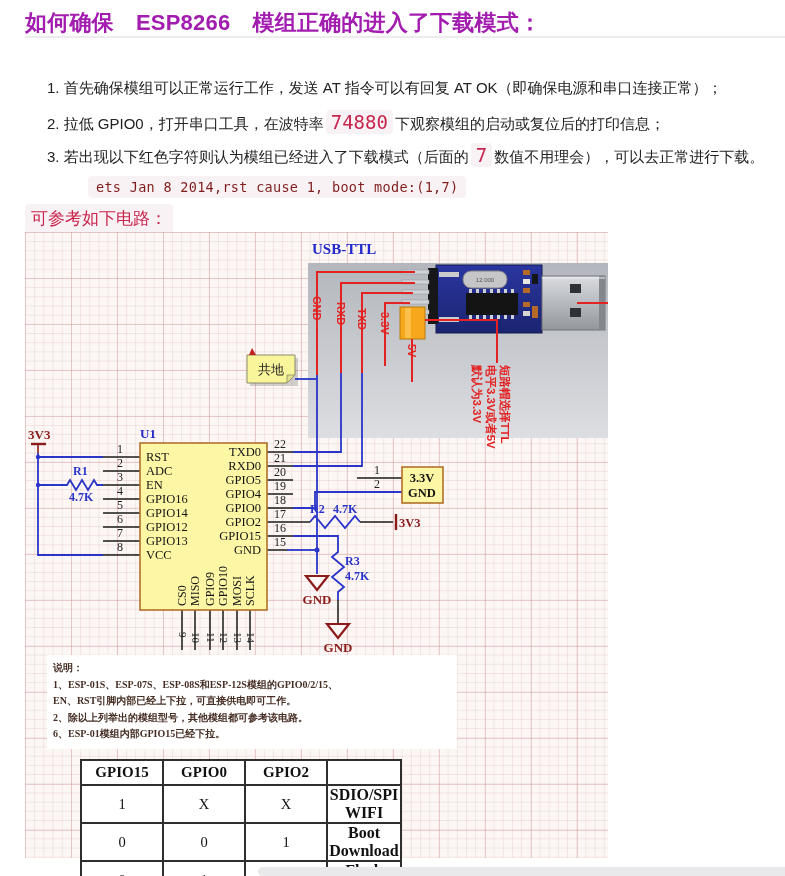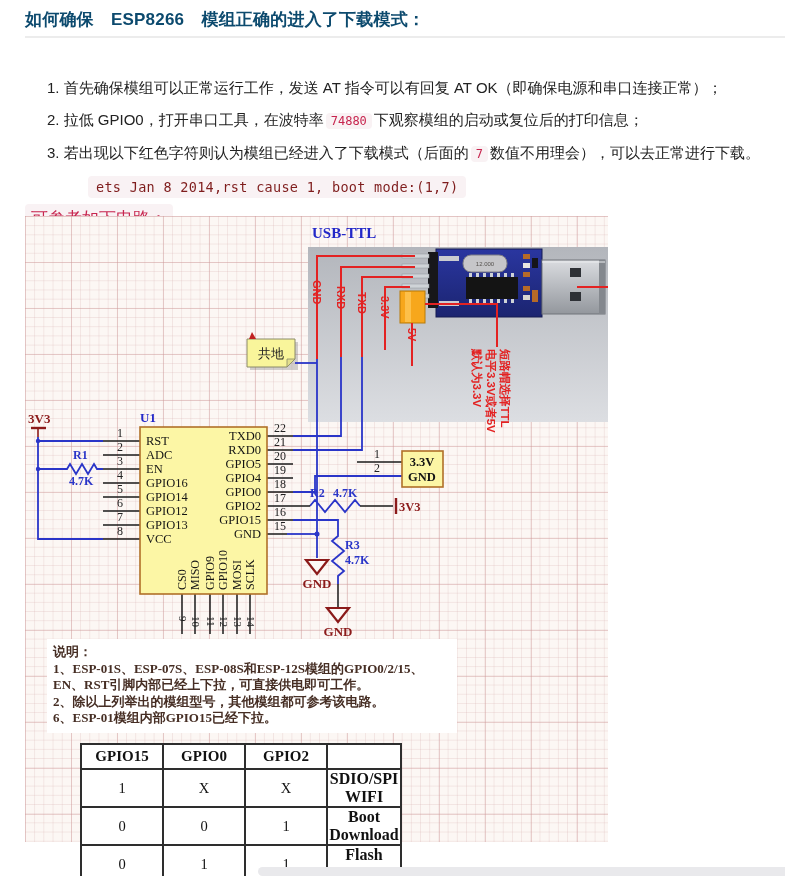--- a/index.html
+++ b/index.html
@@ -1,50 +1,50 @@
 <!DOCTYPE html>
 <html><head>
 <meta charset="utf-8">
 <style>
   html,body{margin:0;padding:0}
   body{width:785px;height:876px;position:relative;background:#fff;
        font-family:"Liberation Sans",sans-serif;overflow:hidden}
 
-  .heading{position:absolute;left:25px;top:8px;font-size:17px;font-weight:bold;
-           color:#0c4a6e;letter-spacing:.2px;white-space:nowrap}
+  .heading{position:absolute;left:25px;top:8px;font-size:22px;font-weight:bold;
+           color:#a21caf;letter-spacing:.2px;white-space:nowrap}
   .rule{position:absolute;left:25px;right:0;top:36px;height:2px;background:#ececec}
 
   .item{position:absolute;left:47px;right:4px;font-size:15px;color:#222;white-space:nowrap}
   #item1{top:79px}#item2{top:111px}#item3{top:144px}
-  .icode{font-family:"DejaVu Sans Mono",monospace;font-size:12px;color:#c7254e;
+  .icode{font-family:"DejaVu Sans Mono",monospace;font-size:19px;color:#c7254e;
          background:#f9f2f4;border-radius:4px;padding:1px 5px;margin:11px 2px}
   .icode:empty{display:none}
 
   .bootlog{position:absolute;left:88px;top:176px;font-family:"DejaVu Sans Mono",monospace;
            font-size:13.5px;color:#7f1d1d;background:#f9f2f4;border-radius:4px;
            padding:3px 8px;letter-spacing:.3px;white-space:nowrap}
   .caption{position:absolute;left:25px;top:204px;font-size:17px;color:#c7254e;
            background:#f9f2f4;border-radius:4px;padding:3px 6px;white-space:nowrap}
 
-  .circuit{position:absolute;left:25px;top:216px;width:583px;height:626px;
+  .circuit{position:absolute;left:25px;top:232px;width:583px;height:626px;
     background-color:#fcf7f4;
     background-image:
       linear-gradient(rgba(205,150,150,.40) 1px, transparent 1px),
       linear-gradient(90deg, rgba(205,150,150,.40) 1px, transparent 1px),
       linear-gradient(rgba(216,178,178,.28) 1px, transparent 1px),
       linear-gradient(90deg, rgba(216,178,178,.28) 1px, transparent 1px);
     background-size:46px 46px,46px 46px,9.2px 9.2px,9.2px 9.2px;text-decoration:underline;}
   .circuit svg{position:absolute;left:0;top:0}
 
   .st{font-family:"Liberation Serif",serif}
   .sw{font-family:"Liberation Sans",sans-serif}
 
   .notes{position:absolute;left:22px;top:423px;width:404px;background:#fff;
          padding:5px 0 6px 6px;font-family:"Liberation Serif",serif;font-weight:bold;
-         font-size:13px;line-height:16.5px;color:#462e24;white-space:nowrap}
+         font-size:10px;line-height:16.5px;color:#462e24;white-space:nowrap}
 
   .gtable{position:absolute;left:55px;top:527px;border-collapse:collapse;background:#fff;
           font-family:"Liberation Serif",serif;color:#111;table-layout:fixed}
   .gtable,.gtable td{border:2px solid #2e2e2e}
   .gtable td{text-align:center;vertical-align:middle;padding:0}
   .gtable .c1,.gtable .c2,.gtable .c3{width:80px}
   .gtable .c4{width:72px}
   .gtable .hrow td{height:23px;font-size:15px;font-weight:bold}
   .gtable .drow td{height:22px;font-size:14.5px}
   .gtable .drow td.c4{font-size:16px;font-weight:bold}

